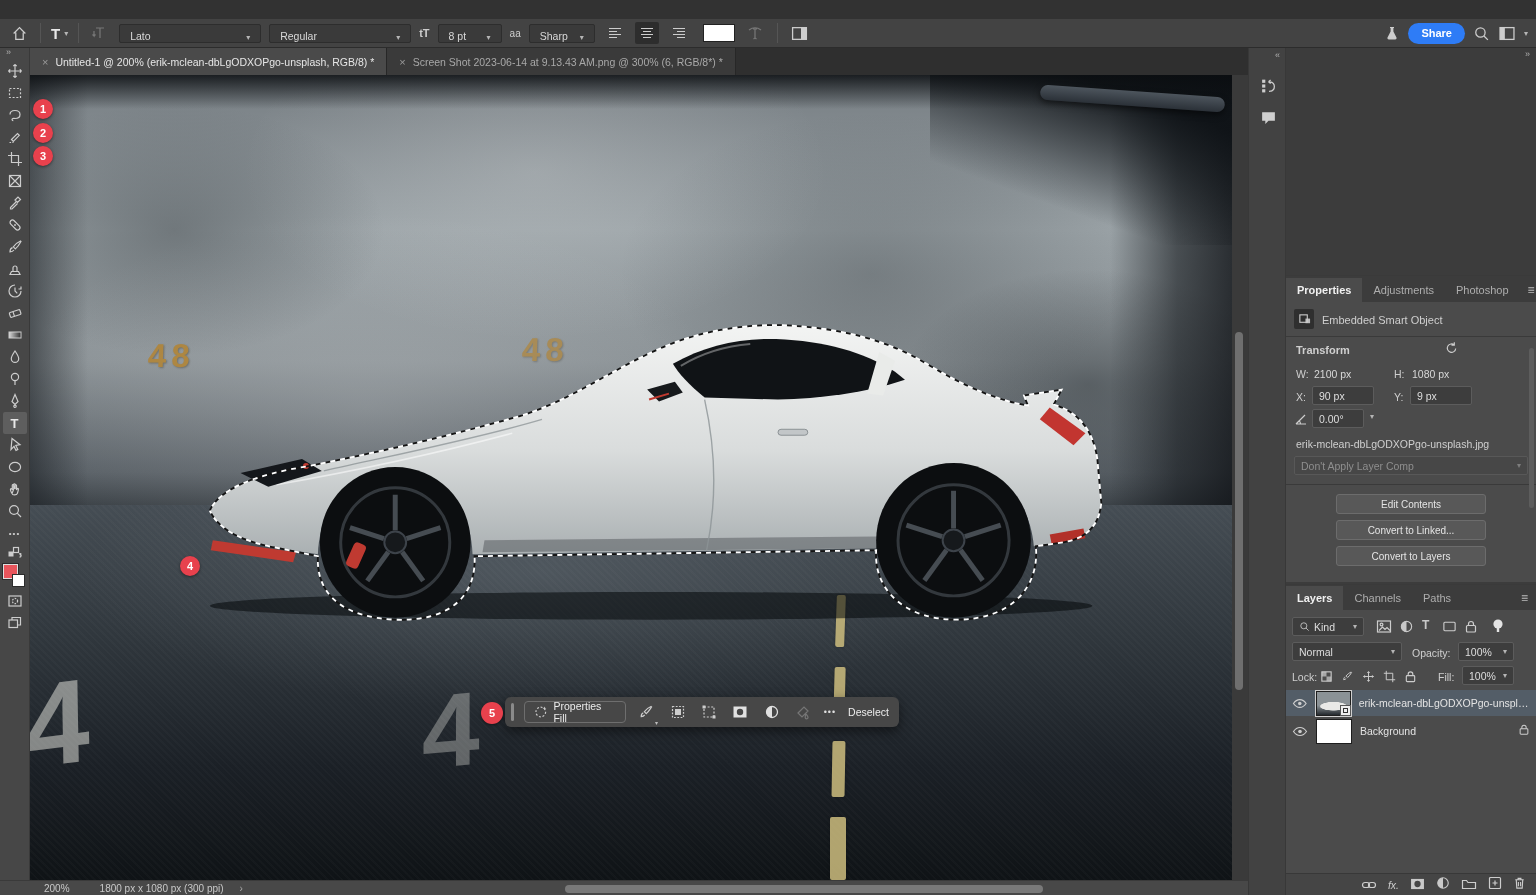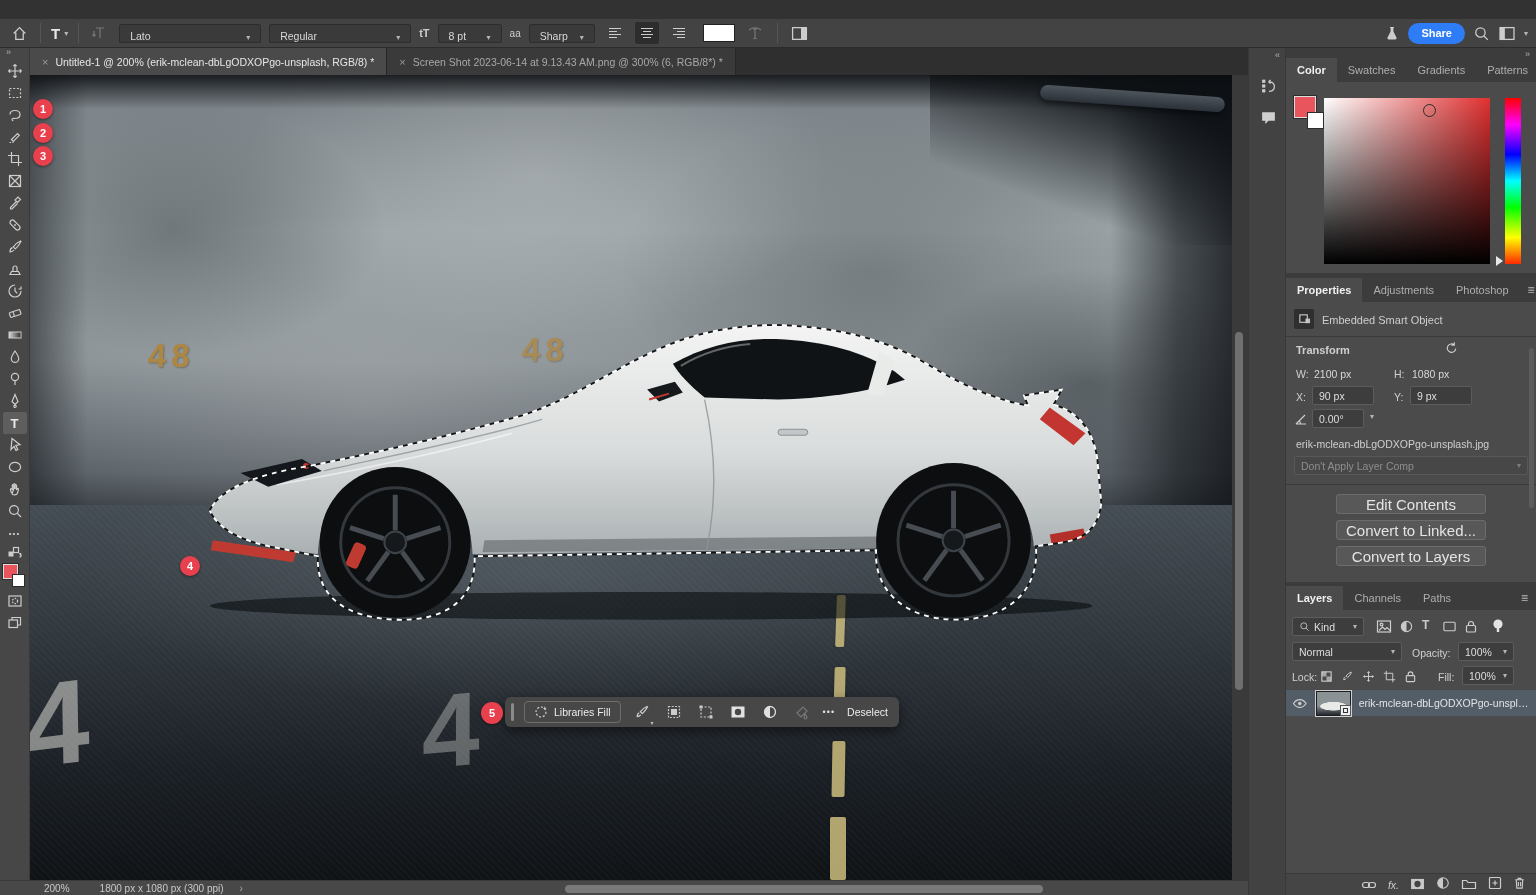--- a/index.html
+++ b/index.html
@@ -101,21 +101,21 @@
   .panel { position:absolute; left:0; width:250px; background:#4b4b4b; }
   .ptabs { display:flex; height:24px; background:#3c3c3c; font-size:11px; align-items:stretch; }
   .ptab { display:flex; align-items:center; padding:0 11px; color:#aeaeae; }
   .ptab.active { background:#4b4b4b; color:#f0f0f0; font-weight:bold; }
   .pmenu { margin-left:auto; color:#bdbdbd; padding:0 8px; display:flex; align-items:center; font-size:12px; }
   .plabel { font-size:10.5px; color:#cfcfcf; }
   .pvalue { font-size:10.5px; color:#d8d8d8; }
   .pinput { background:#3d3d3d; border:1px solid #5c5c5c; border-radius:2px; height:19px; display:flex;
             align-items:center; padding:0 6px; font-size:10.5px; color:#dedede; }
   .pbtn { position:absolute; left:50px; width:150px; height:20px; background:#585858; border:1px solid #6c6c6c;
-          border-radius:3px; display:flex; align-items:center; justify-content:center; font-size:15px; color:#e4e4e4; }
+          border-radius:3px; display:flex; align-items:center; justify-content:center; font-size:10px; color:#e4e4e4; }
   .divline { position:absolute; left:0; width:250px; height:1px; background:#3a3a3a; }
 
   
   #sat-square { position:absolute; left:38px; top:40px; width:166px; height:166px;
       background: linear-gradient(to bottom, rgba(0,0,0,0), #000),
                   linear-gradient(to right, #fff, #e03030); }
   #hue-bar { position:absolute; left:219px; top:40px; width:16px; height:166px;
       background: linear-gradient(to bottom, #ff0000, #ff00ff 16%, #0000ff 34%, #00ffff 50%, #00ff00 66%, #ffff00 84%, #ff2a00); }
   #picker-ring { position:absolute; left:137px; top:46px; width:13px; height:13px; border:1.6px solid #2b2b2b; border-radius:50%; }
   #hue-arrow { position:absolute; left:210px; top:198px; width:0; height:0;
@@ -475,21 +475,21 @@
     </svg>
   </div>
 
   <div id="taskbar" class="abs">
     <span id="taskbar-grip"></span>
     <span id="genfill-btn">
       <svg class="ico" width="14" height="14" viewBox="0 0 14 14">
           <circle cx="7" cy="7" r="5" stroke-dasharray="2 1.8"></circle>
           <path class="fl" d="M10.8 1.2l.55 1.45L12.8 3.2l-1.45.55L10.8 5.2l-.55-1.45L8.8 3.2l1.45-.55z"></path>
         </svg>
-      <span>Libraries Fill</span>
+      <span>Properties Fill</span>
     </span>
     <span class="tb-ico">
       <svg class="ico" width="16" height="16" viewBox="0 0 16 16">
           <path d="M13 2.5c-2.6 1-5 3.3-6.6 5.2l1.9 1.9C10.2 8 12 5.2 13.6 3zM5.3 8.7C4 9.2 3.2 10.3 3.2 12.6c1.5 0 2.8-.6 3.5-1.7"></path>
         </svg>
       <span class="tb-caret">▾</span>
     </span>
     <span class="tb-ico">
       <svg class="ico" width="16" height="16" viewBox="0 0 16 16">
           <rect x="2.5" y="2.5" width="11" height="11" stroke-dasharray="1.8 1.5"></rect>
@@ -546,35 +546,20 @@
     <span class="strip-ico" style="top:58px">
       <svg width="17" height="15" viewBox="0 0 16 14">
           <path d="M2 2h12v8H8l-3 3v-3H2z" fill="#cfcfcf"></path>
         </svg>
     </span>
   </div>
 
   <div id="dock" class="abs">
     <span style="position:absolute;right:6px;top:1px;font-size:9px;color:#b0b0b0">»</span>
 
-    <div class="panel" style="top:10px;height:215px">
-      <div class="ptabs">
-        <span class="ptab active">Color</span>
-        <span class="ptab">Swatches</span>
-        <span class="ptab">Gradients</span>
-        <span class="ptab">Patterns</span>
-
-      </div>
-      <span class="fg-swatch" style="left:8px;top:38px"></span>
-      <span class="bg-swatch" style="left:21px;top:54px"></span>
-      <div id="sat-square"></div>
-      <span id="picker-ring"></span>
-      <div id="hue-bar"></div>
-      <span id="hue-arrow"></span>
-    </div>
     <div class="divline" style="top:227px"></div>
 
     <div class="panel" style="top:230px;height:304px">
       <div class="ptabs">
         <span class="ptab active">Properties</span>
         <span class="ptab">Adjustments</span>
         <span class="ptab">Photoshop</span>
         <span class="pmenu">≡</span>
       </div>
       <span class="abs" style="left:8px;top:31px;width:20px;height:20px;background:#2f2f2f;border-radius:2px;display:flex;align-items:center;justify-content:center">
@@ -698,20 +683,34 @@
             <path d="M1.5 5.5C3.5 2.5 6 1.5 8 1.5s4.5 1 6.5 4c-2 3-4.5 4-6.5 4s-4.5-1-6.5-4z"></path>
             <circle class="fl" cx="8" cy="5.5" r="1.8"></circle>
           </svg>
         <span class="lthumb">
             <span class="sobadge">
               <i></i>
             </span>
           </span>
         <span class="lname">erik-mclean-dbLgODXOPgo-unsplash</span>
       </div>
+      <div class="lrow" style="top:132px">
+        <svg class="ico" width="16" height="11" viewBox="0 0 16 11">
+            <path d="M1.5 5.5C3.5 2.5 6 1.5 8 1.5s4.5 1 6.5 4c-2 3-4.5 4-6.5 4s-4.5-1-6.5-4z"></path>
+            <circle class="fl" cx="8" cy="5.5" r="1.8"></circle>
+          </svg>
+        <span class="lthumb bgthumb"></span>
+        <span class="lname">Background</span>
+        <span style="margin-left:auto">
+          <svg class="ico" width="12" height="13" viewBox="0 0 14 14">
+              <rect x="2.5" y="6" width="9" height="6.5" rx="1"></rect>
+              <path d="M4.5 6V4.5a2.5 2.5 0 015 0V6"></path>
+            </svg>
+        </span>
+      </div>
       <div id="layers-footer">
         <span><svg class="ico" width="16" height="10" viewBox="0 0 16 10">
               <rect x="1.5" y="2.5" width="7" height="5" rx="2.5"></rect>
               <rect x="7.5" y="2.5" width="7" height="5" rx="2.5"></rect>
             </svg></span>
         <span class="fxtxt">fx.</span>
         <span><svg width="15" height="12" viewBox="0 0 16 13">
               <rect x="1" y="1" width="14" height="11" fill="#c9c9c9"></rect>
               <circle cx="8" cy="6.5" r="3.4" fill="#454545"></circle>
             </svg></span>

